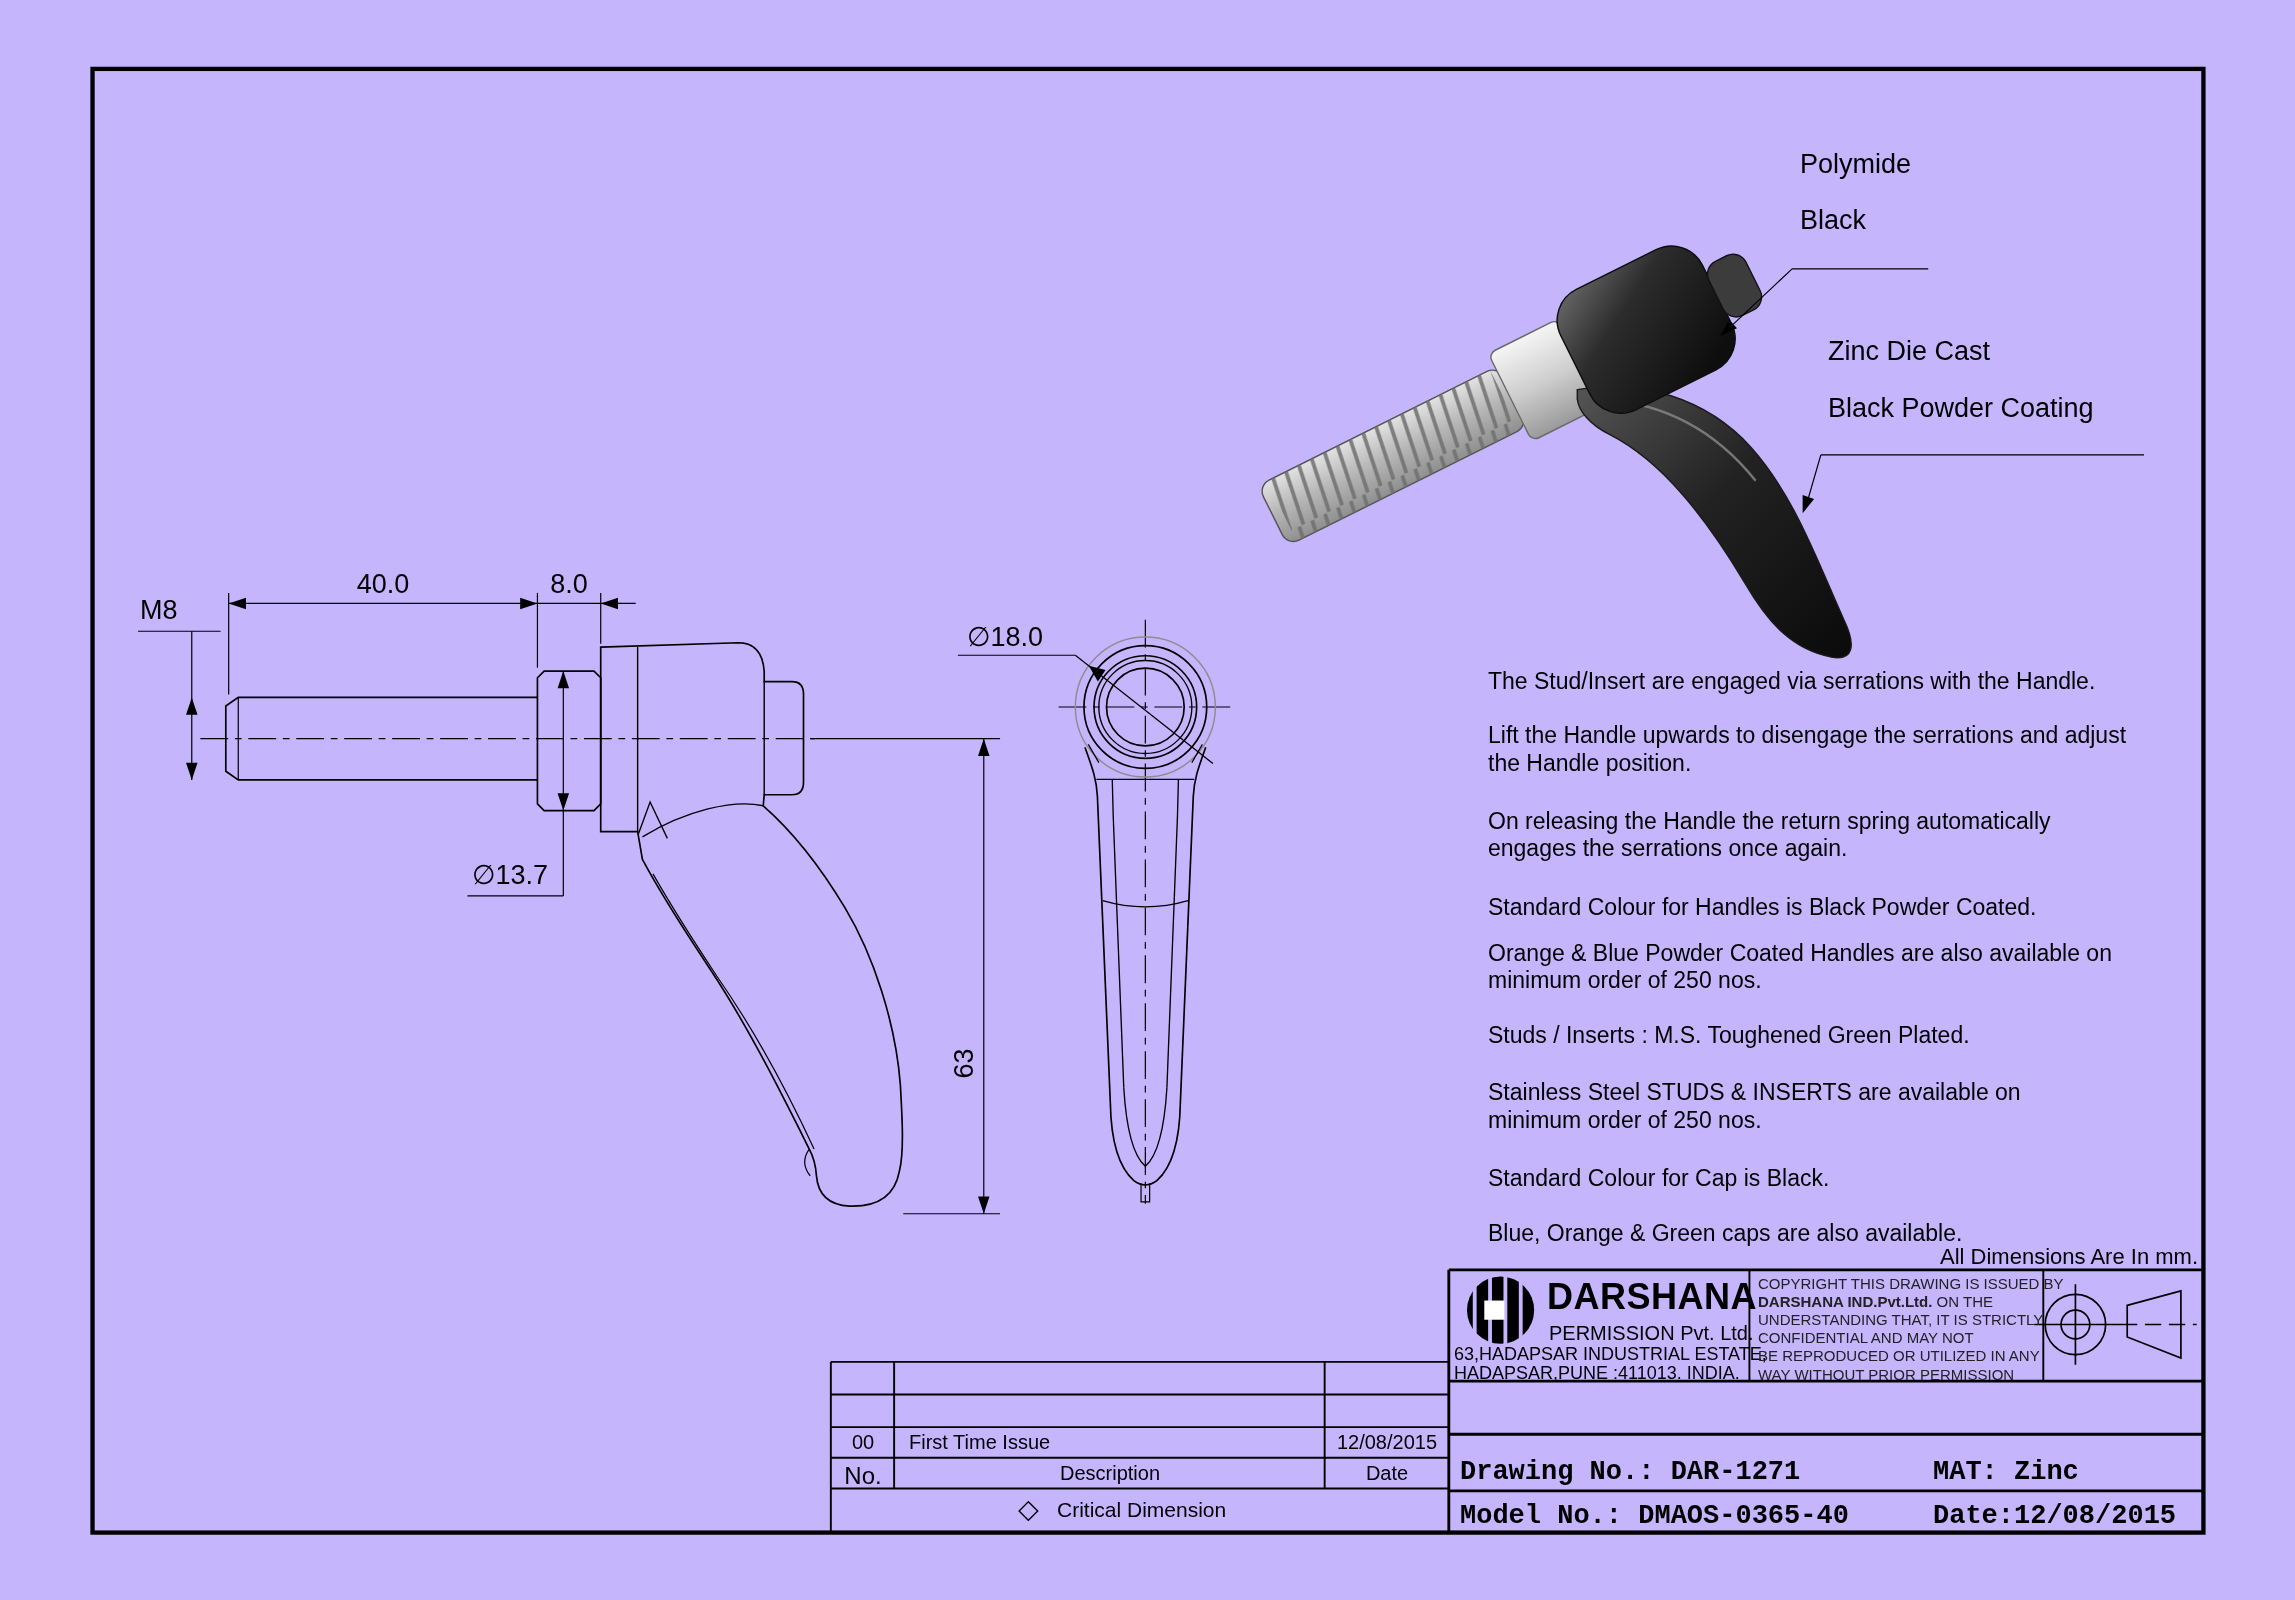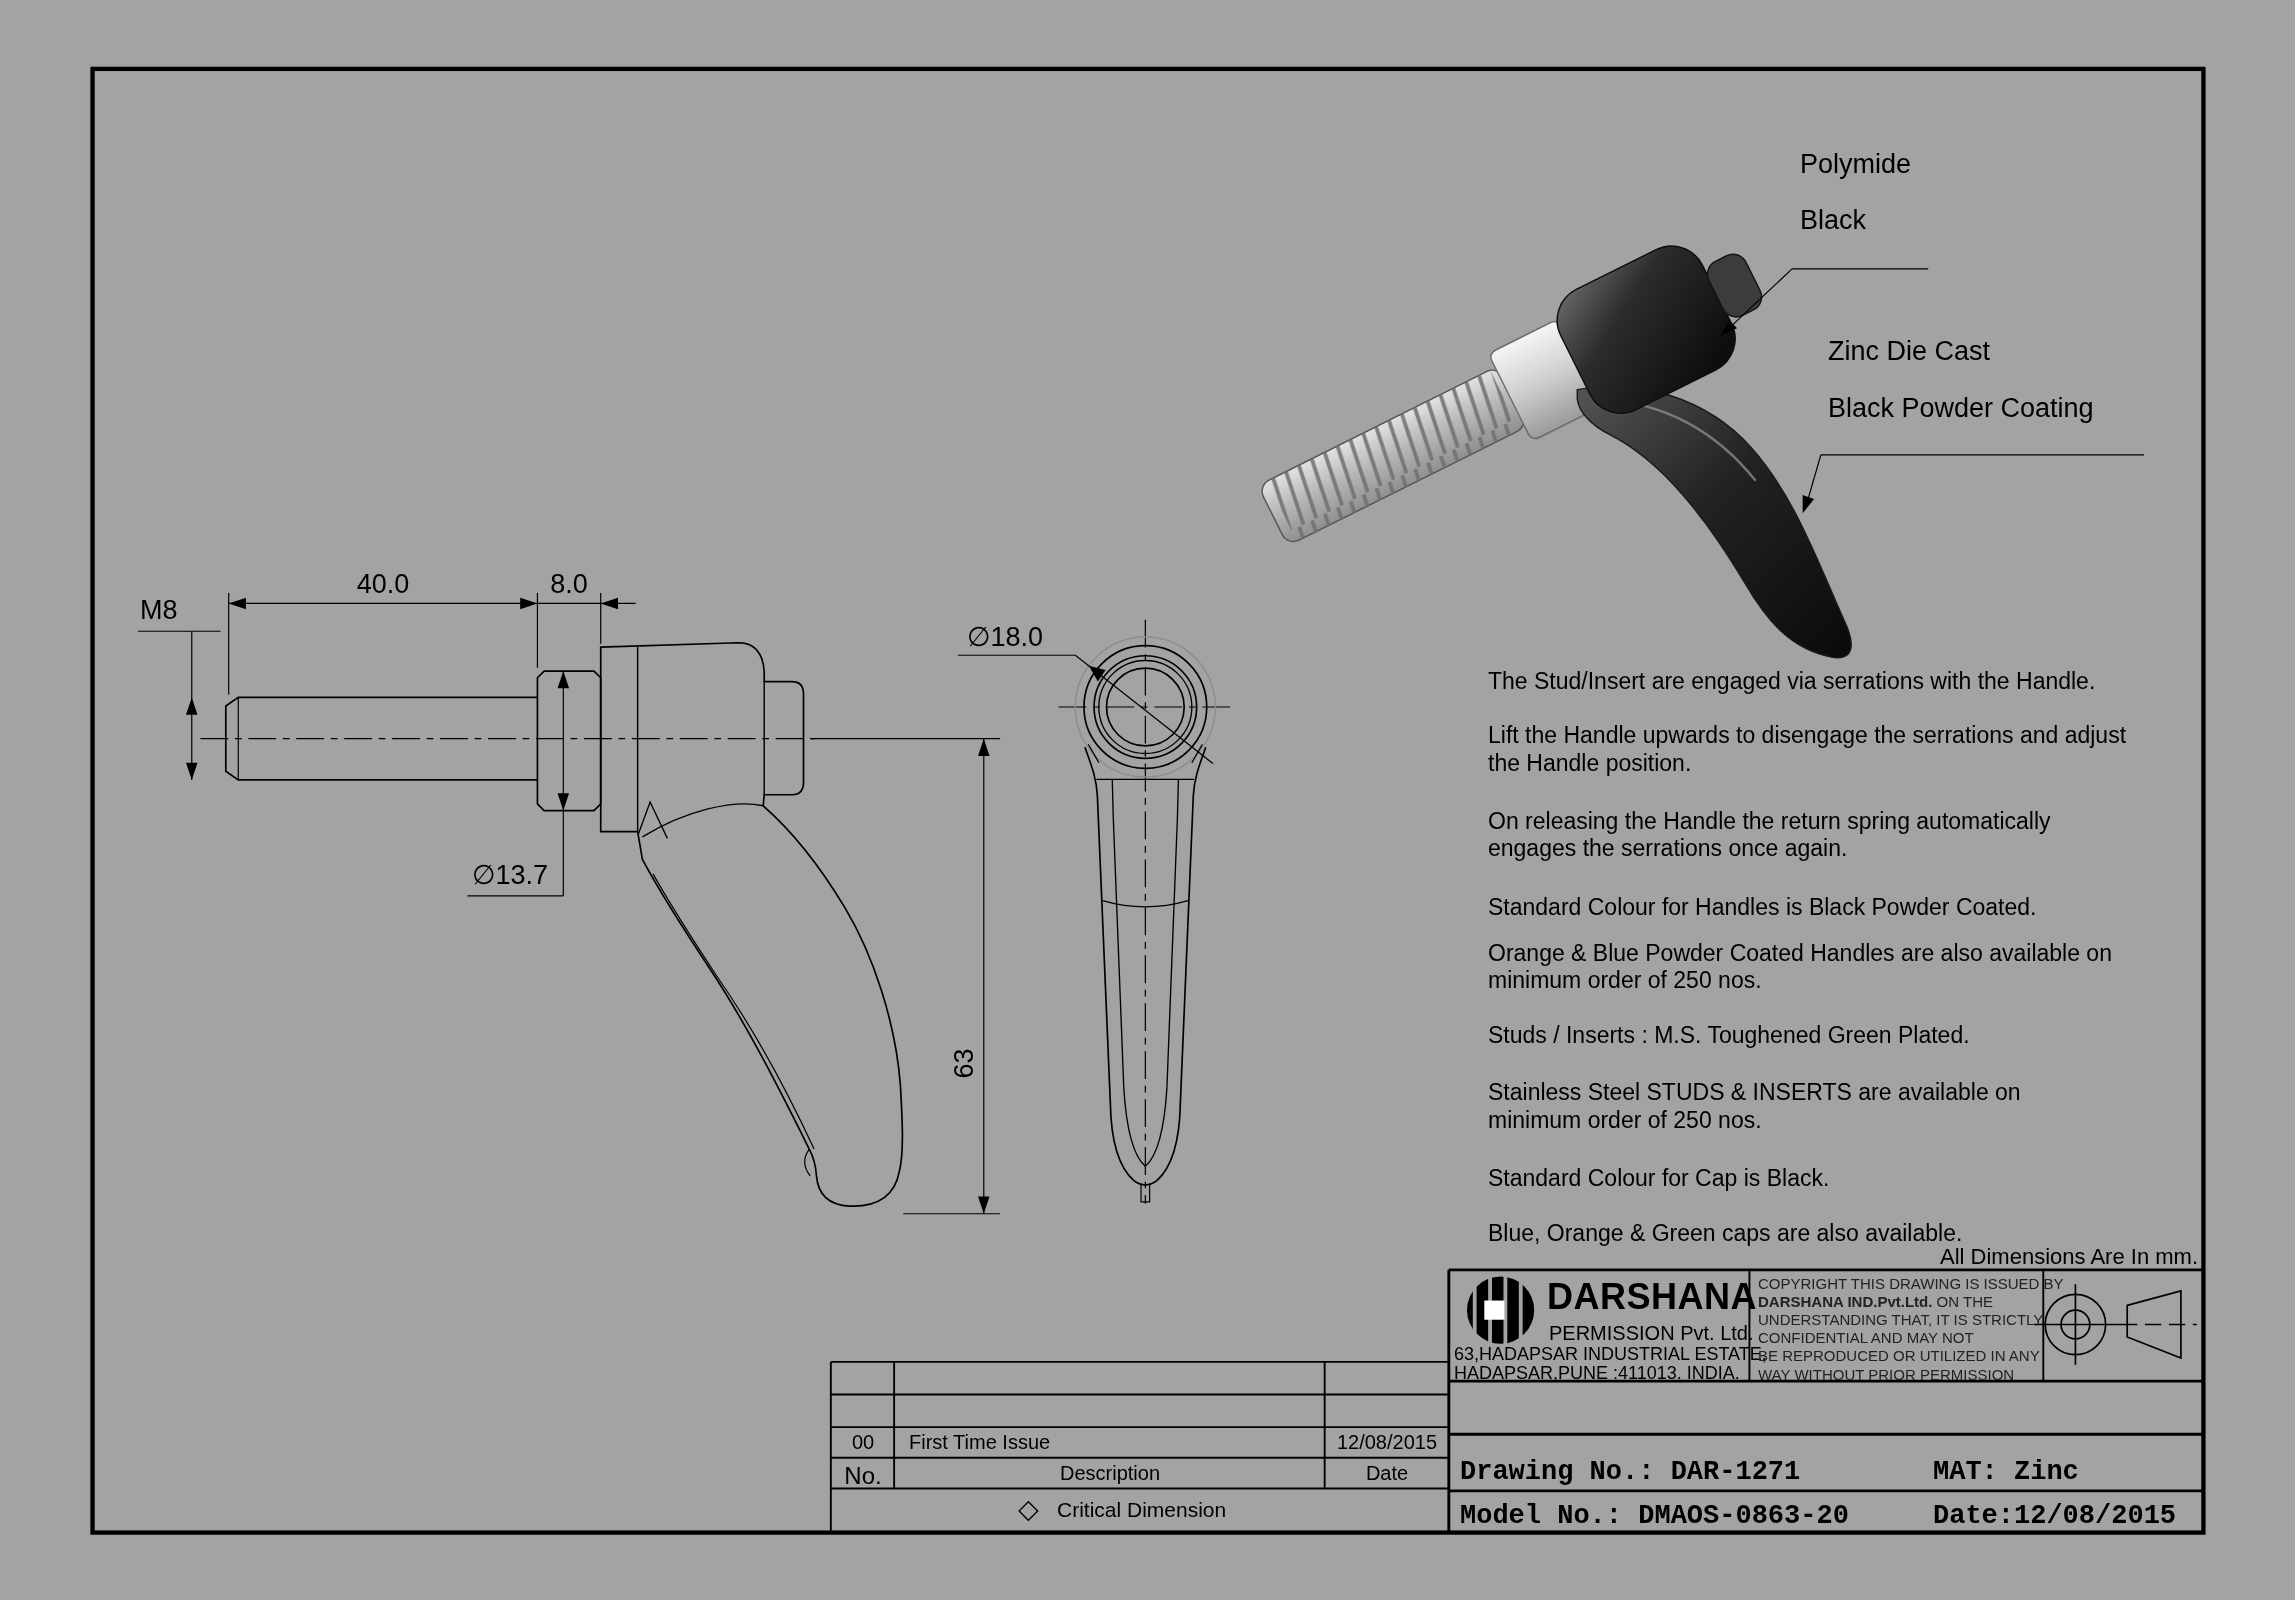--- a/index.html
+++ b/index.html
@@ -1,16 +1,16 @@
 <!DOCTYPE html>
 <html style="font-size:7.7px"><head>
 <meta charset="utf-8">
 <style>
   html,body{margin:0;padding:0;background:#e8e8e8;}
-  #page{position:relative;width:2295px;height:1601px;background:#a3a3a3;overflow:hidden;
+  #page{position:relative;width:2295px;height:1601px;background:#c4b5fd;overflow:hidden;
         font-family:"Liberation Sans",sans-serif;color:#000;}
   #lineart{position:absolute;left:0;top:0;width:2295px;height:1601px;}
   .txt{position:absolute;white-space:pre;color:#000;}
   .sans{font-family:"Liberation Sans",sans-serif;}
   .mono{font-family:"Liberation Mono","DejaVu Sans Mono",monospace;font-weight:bold;}
   .dim{font-size:27px;}
   .note{font-size:23px;}
   .ctr{transform:translateX(-50%);}
   .b{font-weight:bold;}
 </style>
@@ -224,21 +224,21 @@
 
 <div class="txt sans" style="left:1758px;top:1275px;font-size:15px;color:#222;">COPYRIGHT THIS DRAWING IS ISSUED BY</div>
 <div class="txt sans" style="left:1758px;top:1293px;font-size:15px;color:#222;"><span class="b">DARSHANA IND.Pvt.Ltd.</span><span> ON THE</span></div>
 <div class="txt sans" style="left:1758px;top:1311px;font-size:15px;color:#222;">UNDERSTANDING THAT, IT IS STRICTLY</div>
 <div class="txt sans" style="left:1758px;top:1329px;font-size:15px;color:#222;">CONFIDENTIAL AND MAY NOT</div>
 <div class="txt sans" style="left:1758px;top:1347px;font-size:15px;color:#222;">BE REPRODUCED OR UTILIZED IN ANY</div>
 <div class="txt sans" style="left:1758px;top:1366px;font-size:15px;color:#222;">WAY WITHOUT PRIOR PERMISSION</div>
 
 <div class="txt mono" style="left:1460px;top:1457px;font-size:27px;"><span>Drawing No.:</span>&nbsp;<span>DAR-1271</span></div>
 <div class="txt mono" style="left:1933px;top:1457px;font-size:27px;"><span>MAT:</span>&nbsp;<span>Zinc</span></div>
-<div class="txt mono" style="left:1460px;top:1501px;font-size:27px;"><span>Model No.:</span>&nbsp;<span>DMAOS-0863-20</span></div>
+<div class="txt mono" style="left:1460px;top:1501px;font-size:27px;"><span>Model No.:</span>&nbsp;<span>DMAOS-0365-40</span></div>
 <div class="txt mono" style="left:1933px;top:1501px;font-size:27px;"><span>Date:</span><span>12/08/2015</span></div>
 
 <div class="txt sans ctr" style="left:863px;top:1431px;font-size:20px;">00</div>
 <div class="txt sans" style="left:909px;top:1431px;font-size:20px;">First Time Issue</div>
 <div class="txt sans ctr" style="left:1387px;top:1431px;font-size:20px;">12/08/2015</div>
 <div class="txt sans ctr" style="left:863px;top:1462px;font-size:24px;">No.</div>
 <div class="txt sans ctr" style="left:1110px;top:1462px;font-size:20px;">Description</div>
 <div class="txt sans ctr" style="left:1387px;top:1462px;font-size:20px;">Date</div>
 <div class="txt sans" style="left:1018px;top:1493px;font-size:27px;">◇</div>
 <div class="txt sans" style="left:1057px;top:1498px;font-size:21px;">Critical Dimension</div>

